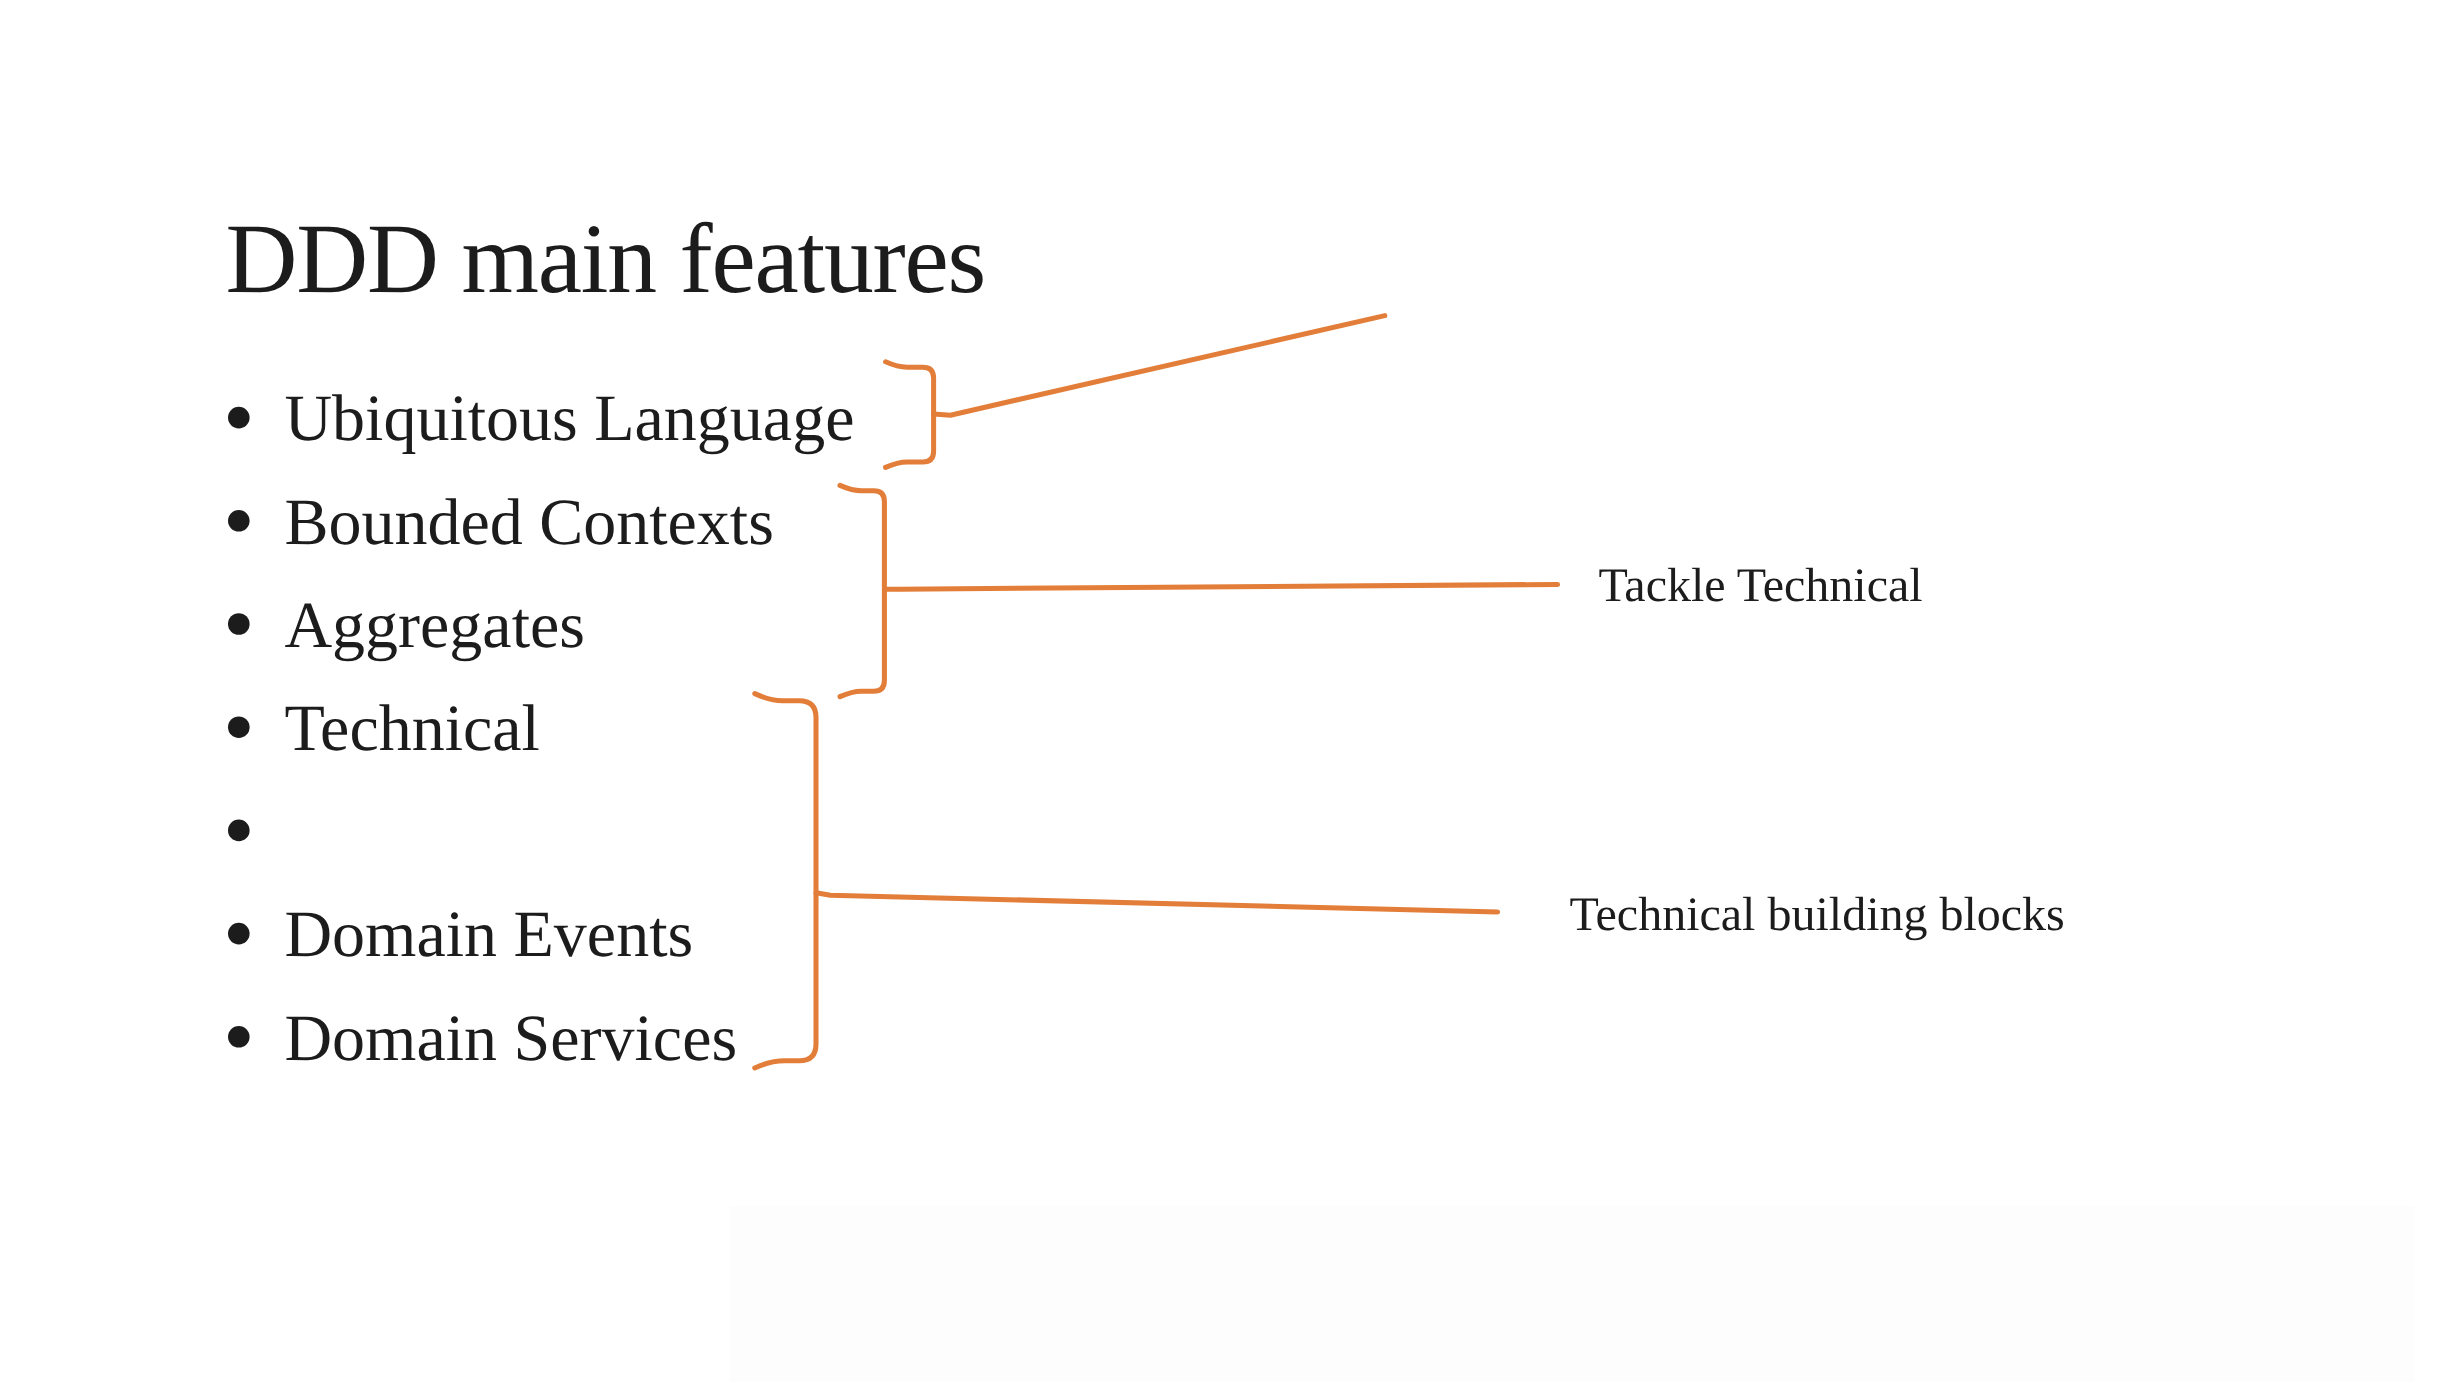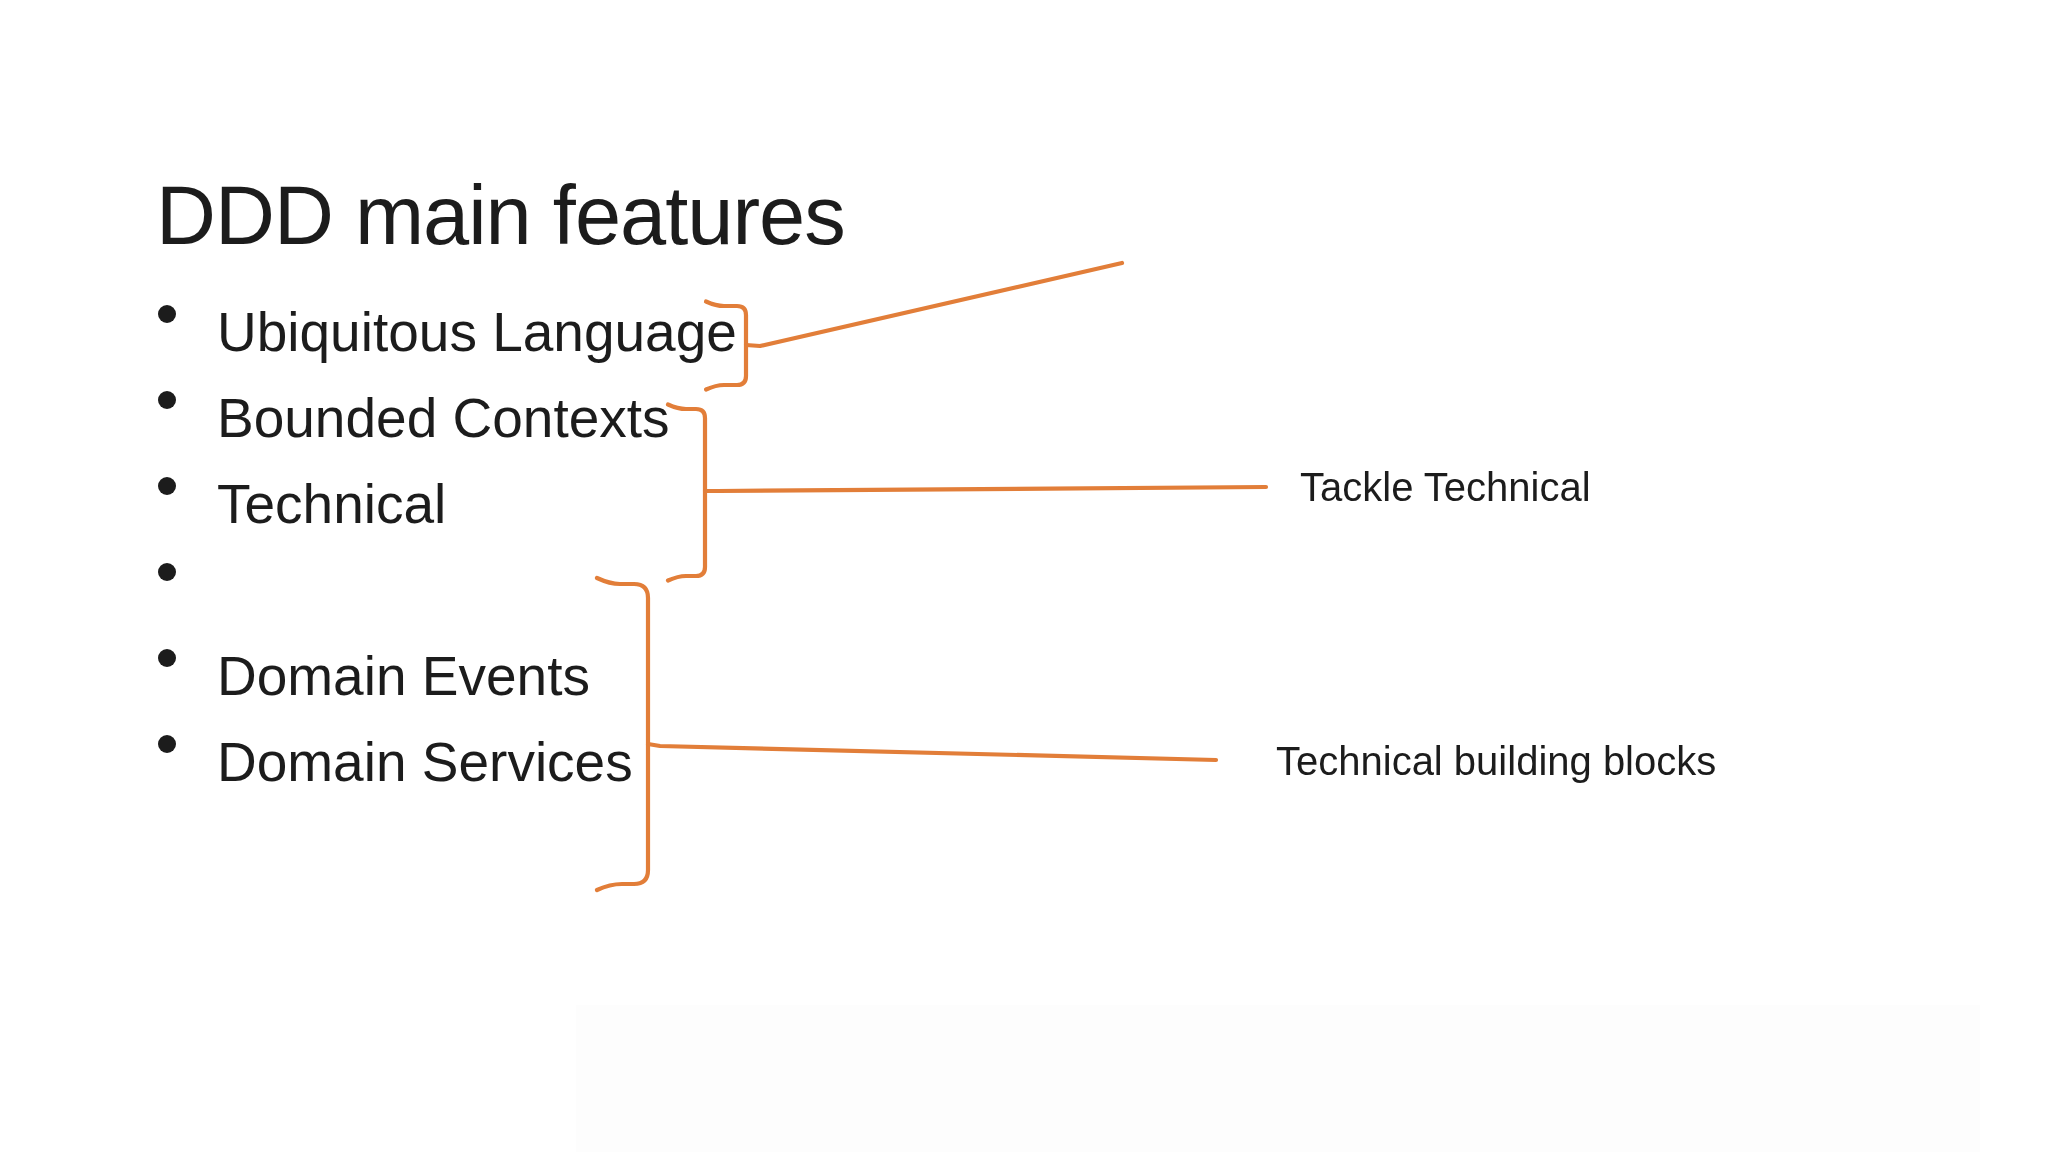--- a/index.html
+++ b/index.html
@@ -1,40 +1,41 @@
 <!DOCTYPE html>
 <html style="--color-accent: #E27E39; --color-text: #1C1C1C; --color-background: #FFFFFF;"><head>
 <meta charset="utf-8">
 <style>
   html,body{margin:0;padding:0;background:#fff;}
   .stage{
     position:relative;
     width:1980px;height:1152px;
     overflow:hidden;
     background:var(--color-background,#ffffff);
-    font-family:Liberation Sans, sans-serif;
+    font-family:Liberation Serif, serif;
     color:var(--color-text,#1c1c1c);
+    margin-left:32px;
   }
   
   .seam{
     position:absolute;left:576px;top:1005px;right:0;bottom:0;
     background:#FDFDFD;
   }
   .title{
     position:absolute;left:156px;top:118px;
     font-size:83px;font-weight:300;letter-spacing:-1px;line-height:1;
     white-space:nowrap;
   }
   ul.bullets{
     position:absolute;left:150px;top:305px;
     list-style:none;margin:0;padding:0;
   }
   ul.bullets li{
-    height:86px;display:flex;align-items:flex-start;
-    font-size:55px;line-height:1;white-space:nowrap;gap:12px;
+    height:86px;display:flex;align-items:center;
+    font-size:55px;line-height:1;white-space:nowrap;
   }
   .dot{
     width:18px;height:18px;border-radius:50%;
     background:var(--color-text,#1c1c1c);
     margin:0 29px 0 8px;flex:none;
   }
   svg.overlay{position:absolute;left:0;top:0;width:2048px;height:1152px;}
   svg.overlay path{
     fill:none;
     stroke:var(--color-accent,#E27E39);
@@ -63,20 +64,24 @@
     <li>
       <span class="dot"></span>
       <span>Ubiquitous Language</span>
     </li>
     <li>
       <span class="dot"></span>
       <span>Bounded Contexts</span>
     </li>
     <li>
       <span class="dot"></span>
+      <span>Aggregates</span>
+    </li>
+    <li>
+      <span class="dot"></span>
       <span>Technical</span>
     </li>
     <li>
       <span class="dot"></span>
     </li>
     <li>
       <span class="dot"></span>
       <span>Domain Events</span>
     </li>
     <li>

